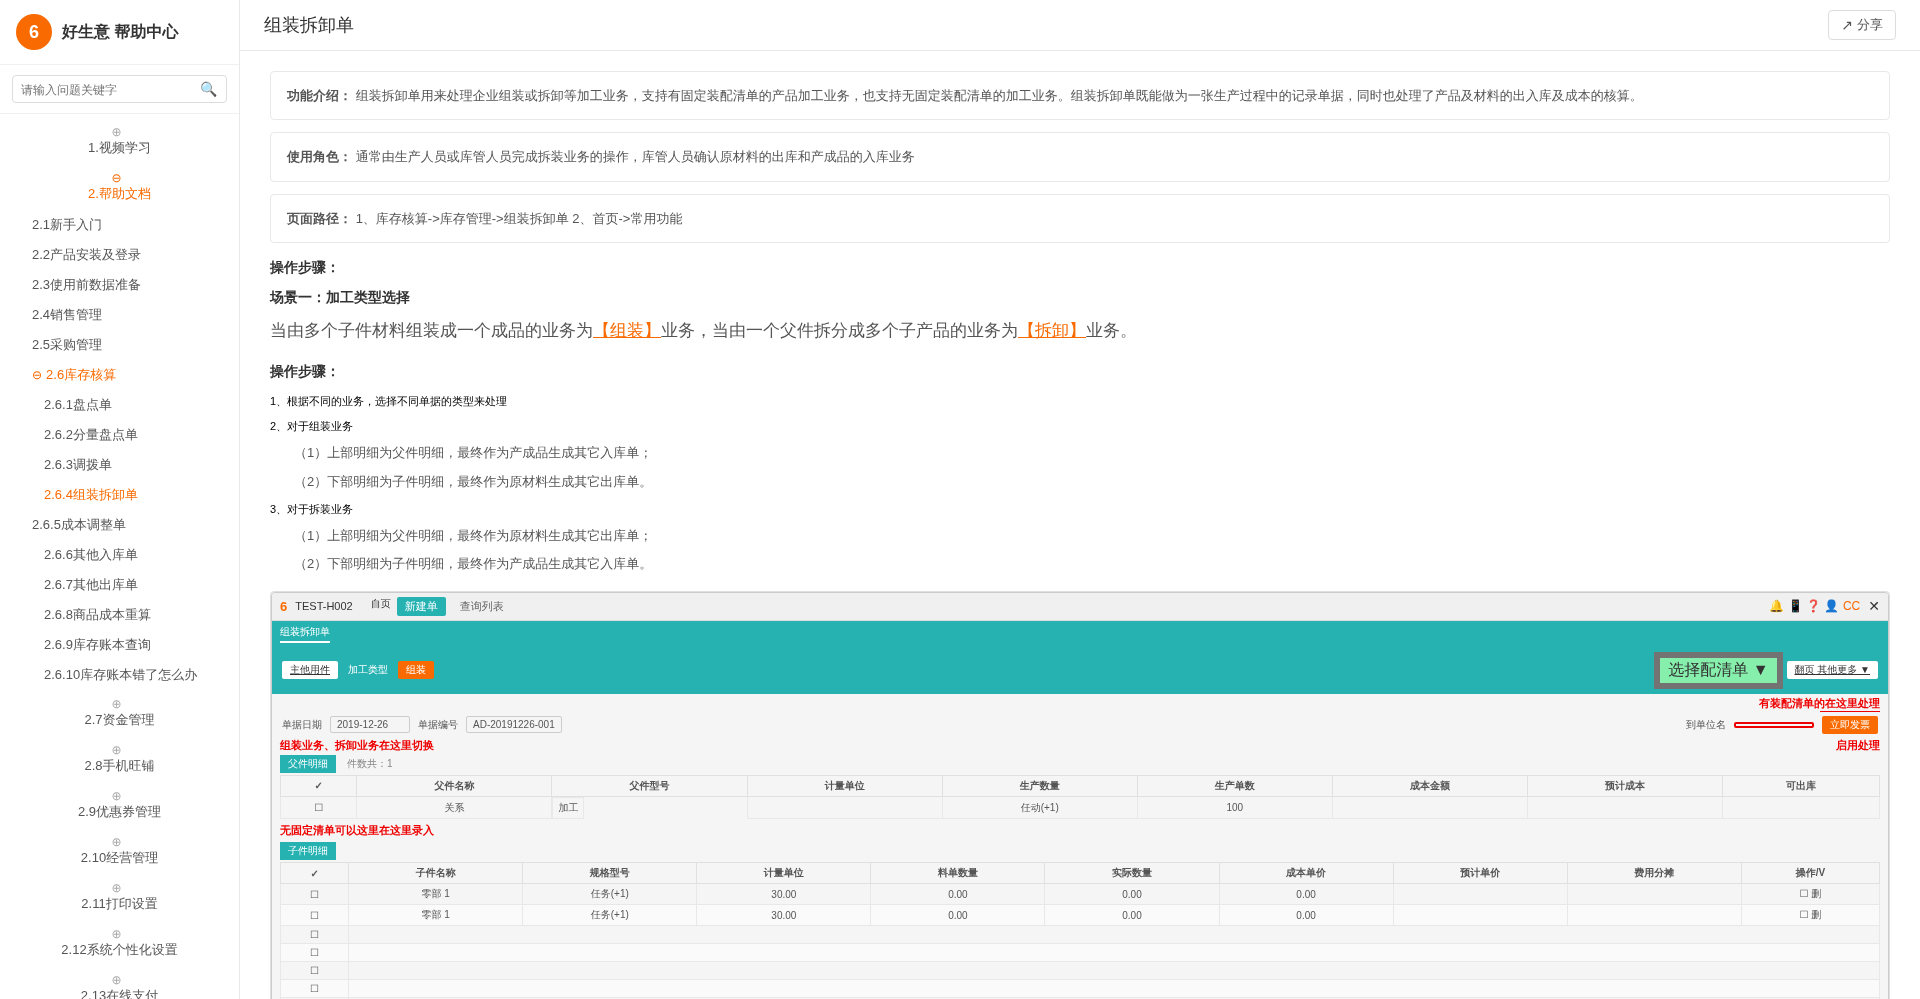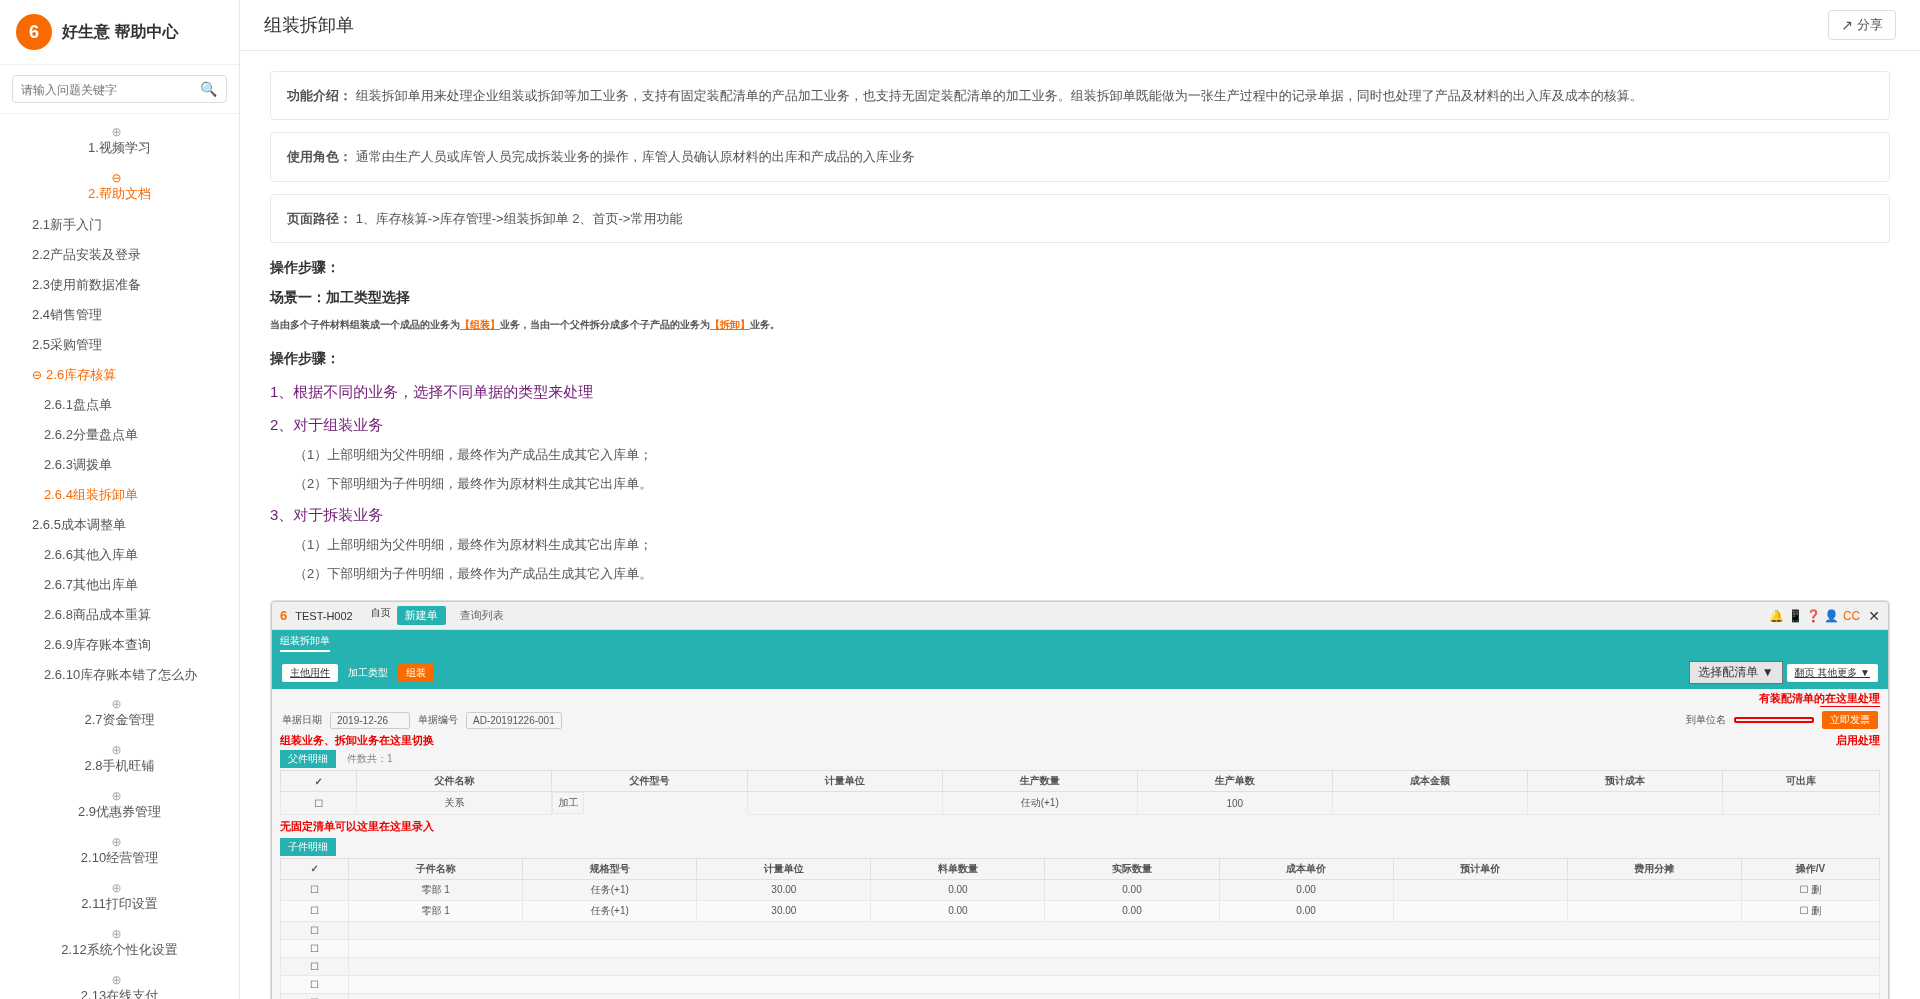--- a/index.html
+++ b/index.html
@@ -176,39 +176,38 @@
     }
 
     .scene-title {
       font-size: 14px;
       font-weight: bold;
       color: #333;
       margin: 12px 0 8px 0;
     }
 
     .content-text {
-      font-size: 10px;
+      font-size: 17px;
       color: #555;
       line-height: 1.9;
       margin-bottom: 0;
-      font-weight: bold;
     }
 
     .highlight-link {
       color: #f96a00;
       text-decoration: underline;
     }
 
     .steps-container {
       padding-left: 0;
     }
 
     .step-line {
-      font-size: 15px;
-      color: #701a75;
+      font-size: 11px;
+      color: #000000;
       line-height: 1.9;
       margin-bottom: 4px;
     }
 
     .sub-step-line {
       font-size: 13px;
       color: #555;
       line-height: 1.9;
       margin-bottom: 4px;
       padding-left: 24px;
@@ -519,21 +518,21 @@
         <div style="background:#27b2b2;padding:4px 8px;display:flex;align-items:center;gap:6px;font-size:10px;color:#fff;">
           <span style="border-bottom:2px solid #fff;padding-bottom:2px;">组装拆卸单</span>
         </div>
 
         <div class="fake-toolbar">
           <span class="fake-btn-white">主他用件</span>
           <span style="font-size:10px;">加工类型</span>
           <span class="fake-btn-orange">组装</span>
           <div style="flex:1;"></div>
           <div style="position:relative;display:flex;align-items:center;gap:4px;">
-            <span style="background:#e5e5e5;padding:2px 8px;border:1px solid #737373;font-size:12px;color:#333;">选择配清单 ▼</span>
+            <span style="background:#86efac;padding:2px 8px;border:6px solid #737373;font-size:16px;color:#333;">选择配清单 ▼</span>
             <span class="fake-btn-white">翻页 其他更多 ▼</span>
           </div>
         </div>
 
         <div style="position:relative;padding:2px 8px 0 8px;display:flex;align-items:flex-start;">
           <div style="flex:1;"></div>
           <div style="text-align:right;position:relative;">
             <span class="annotation-red">有装配清单的在这里处理</span>
             <div style="border-top:1px solid #e00;width:60px;margin-left:auto;"></div>
           </div>

